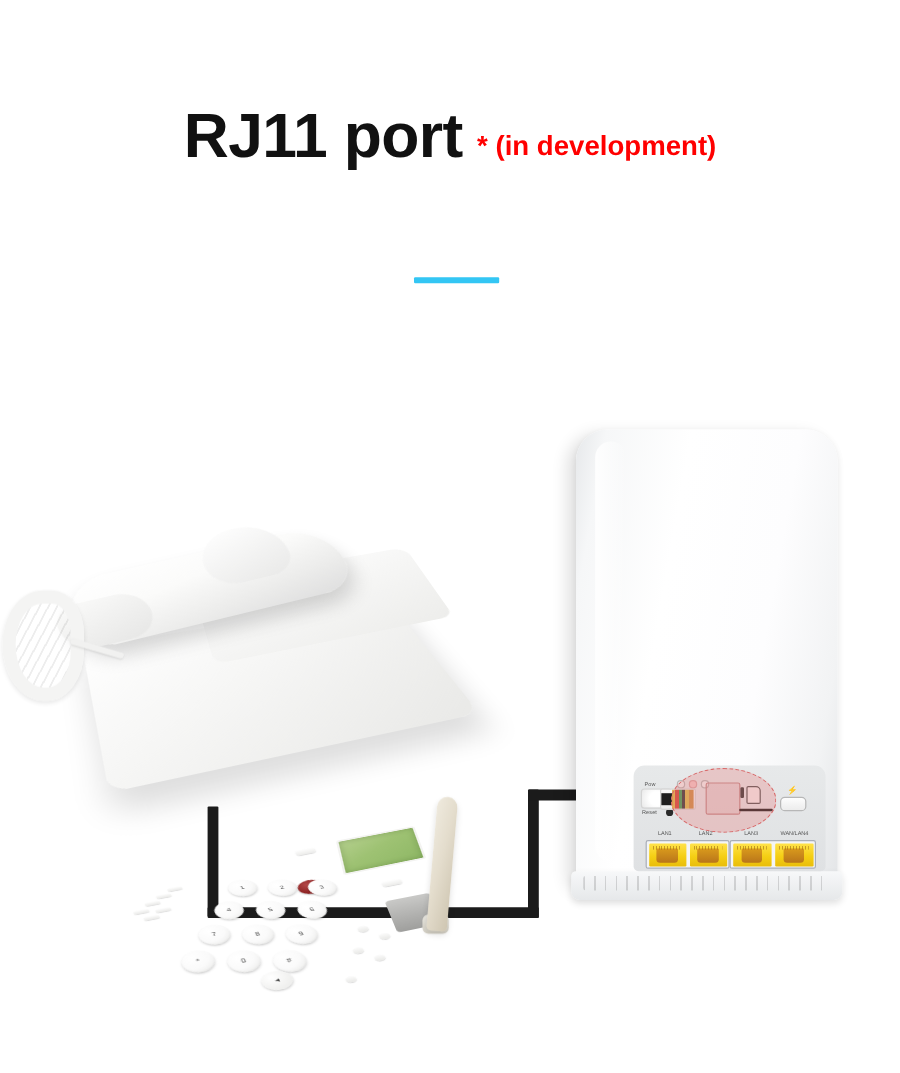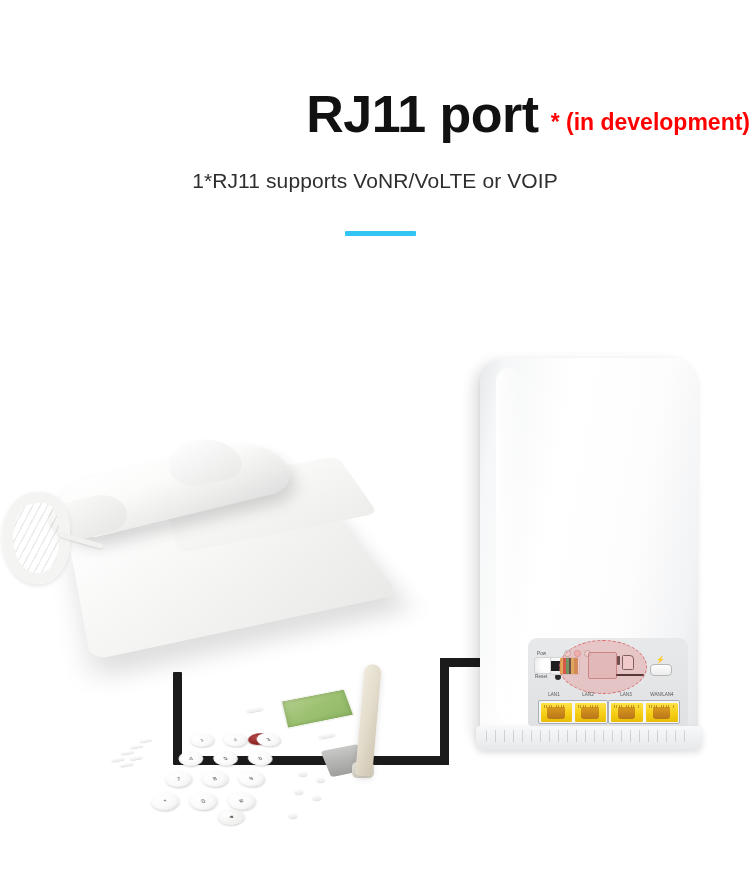--- a/index.html
+++ b/index.html
@@ -23,21 +23,21 @@
     top: 0; left: 0;
     width: 750px;
     height: 250px;
     text-align: center;
   }
   .title-row {
     position: absolute;
     top: 88px;
     left: 0;
     width: 750px;
-    text-align: right;
+    text-align: center;
     white-space: nowrap;
     line-height: 1;
   }
   .title-main {
     font-size: 52px;
     font-weight: bold;
     color: #111111;
     letter-spacing: -0.5px;
     vertical-align: baseline;
   }
@@ -506,21 +506,20 @@
 </style>
 </head>
 <body>
 
 <div class="header">
 
   <div class="title-row">
     <span class="title-main">RJ11 port</span><span class="title-note">* (in development)</span>
   </div>
 
-  <div class="subtitle">1*RJ11 supports VoNR/VoLTE or VOIP</div>
 
   <div class="divider"></div>
 </div>
 
 <div class="stage">
 
   <div>
     <div class="cable-seg cable-v-left"></div>
     <div class="cable-seg cable-h-bot"></div>
     <div class="cable-seg cable-v-right"></div>

